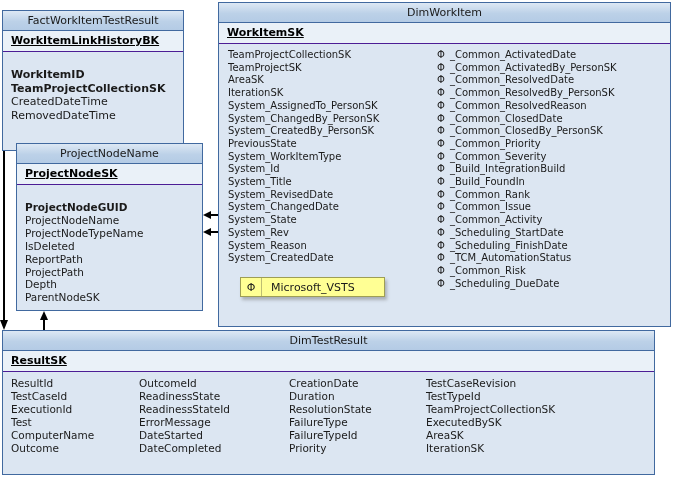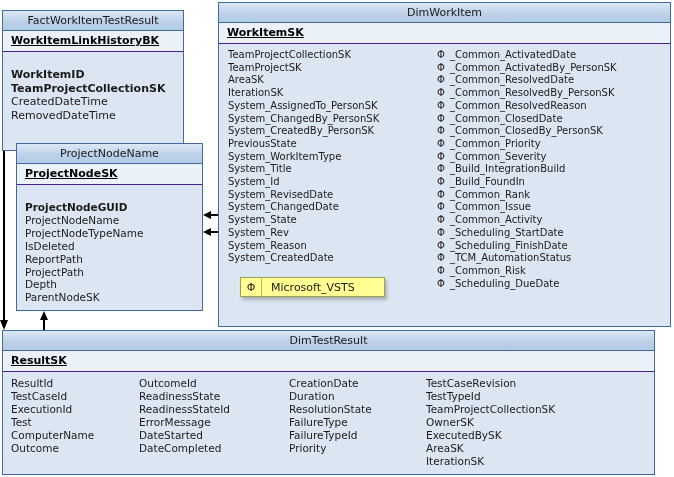--- a/index.html
+++ b/index.html
@@ -98,22 +98,22 @@
       <div class="col" style="left:9px;">
         <div class="row">TeamProjectCollectionSK</div>
         <div class="row">TeamProjectSK</div>
         <div class="row">AreaSK</div>
         <div class="row">IterationSK</div>
         <div class="row">System_AssignedTo_PersonSK</div>
         <div class="row">System_ChangedBy_PersonSK</div>
         <div class="row">System_CreatedBy_PersonSK</div>
         <div class="row">PreviousState</div>
         <div class="row">System_WorkItemType</div>
+        <div class="row">System_Id</div>
         <div class="row">System_Title</div>
-        <div class="row">System_Id</div>
         <div class="row">System_RevisedDate</div>
         <div class="row">System_ChangedDate</div>
         <div class="row">System_State</div>
         <div class="row">System_Rev</div>
         <div class="row">System_Reason</div>
         <div class="row">System_CreatedDate</div>
       </div>
       <div class="col" style="left:218px;">
         <div class="row"><span class="phi">Φ</span><span>_Common_ActivatedDate</span></div>
         <div class="row"><span class="phi">Φ</span><span>_Common_ActivatedBy_PersonSK</span></div>
@@ -178,21 +178,20 @@
         <div class="row">Duration</div>
         <div class="row">ResolutionState</div>
         <div class="row">FailureType</div>
         <div class="row">FailureTypeId</div>
         <div class="row">Priority</div>
       </div>
       <div class="col" style="left:423px;">
         <div class="row">TestCaseRevision</div>
         <div class="row">TestTypeId</div>
         <div class="row">TeamProjectCollectionSK</div>
-        <div class="row">OwnerSK</div>
         <div class="row">ExecutedBySK</div>
         <div class="row">AreaSK</div>
         <div class="row">IterationSK</div>
       </div>
     </div>
   </div>
 
   <div class="callout">
     <div class="phicell">Φ</div>
     <div class="lbl">Microsoft_VSTS</div>

